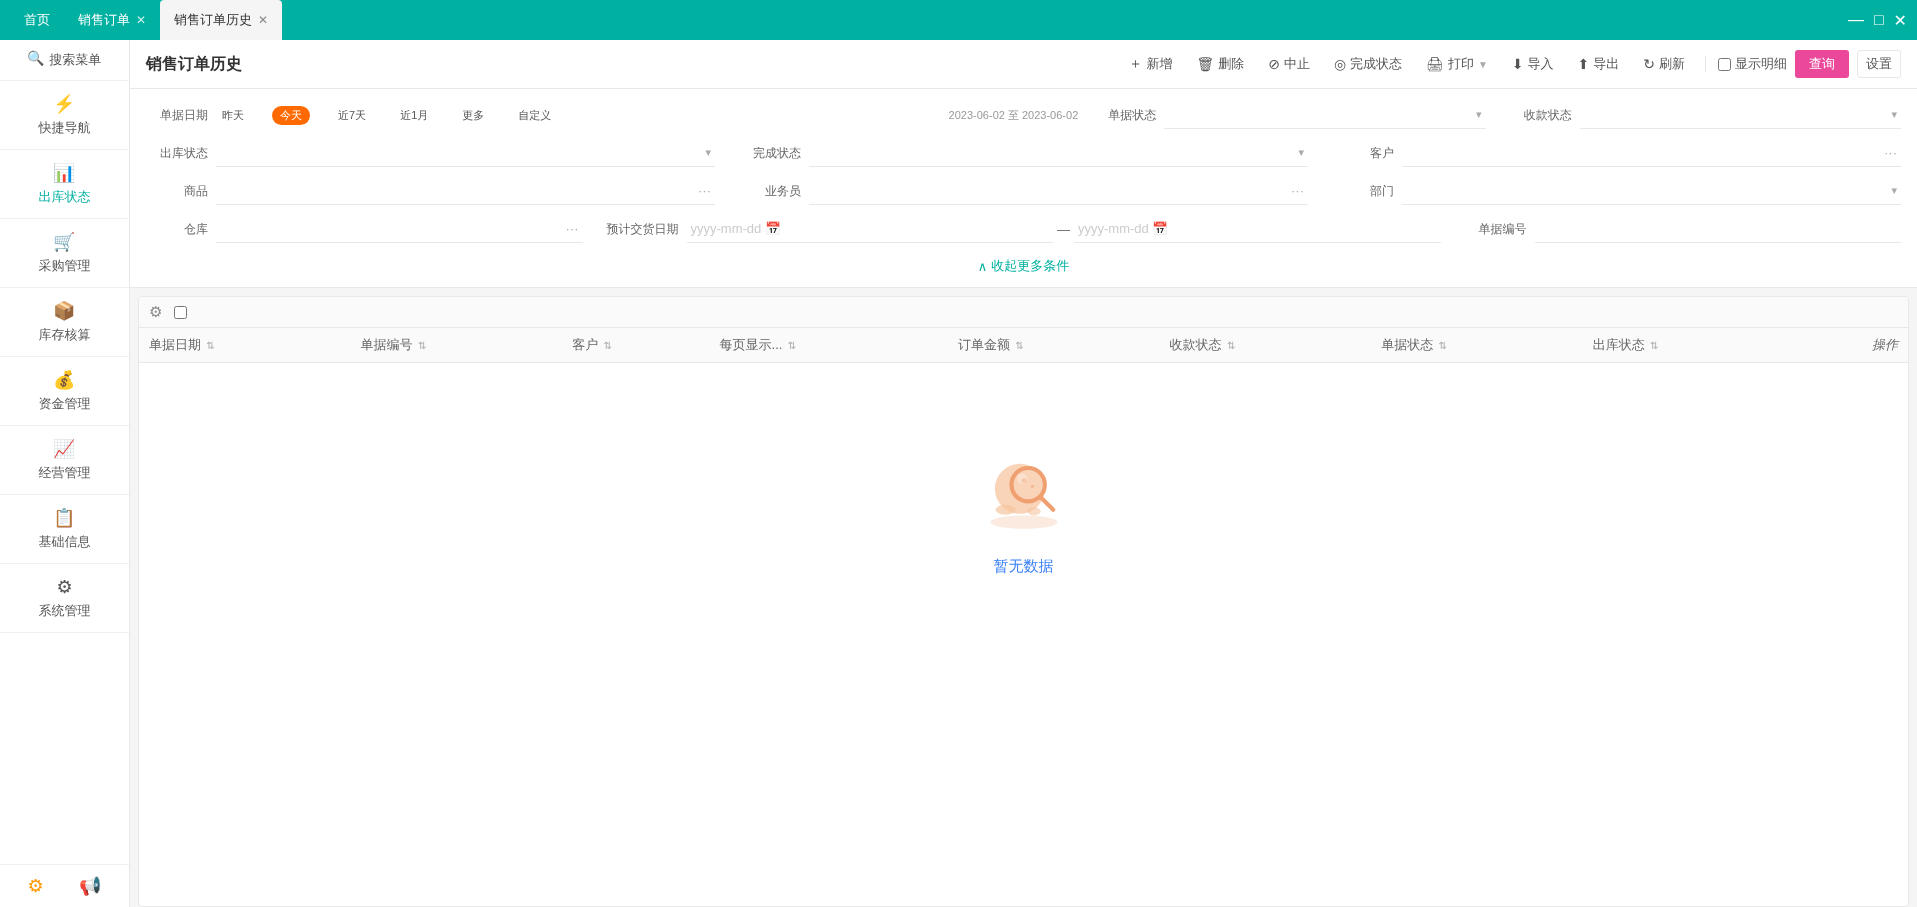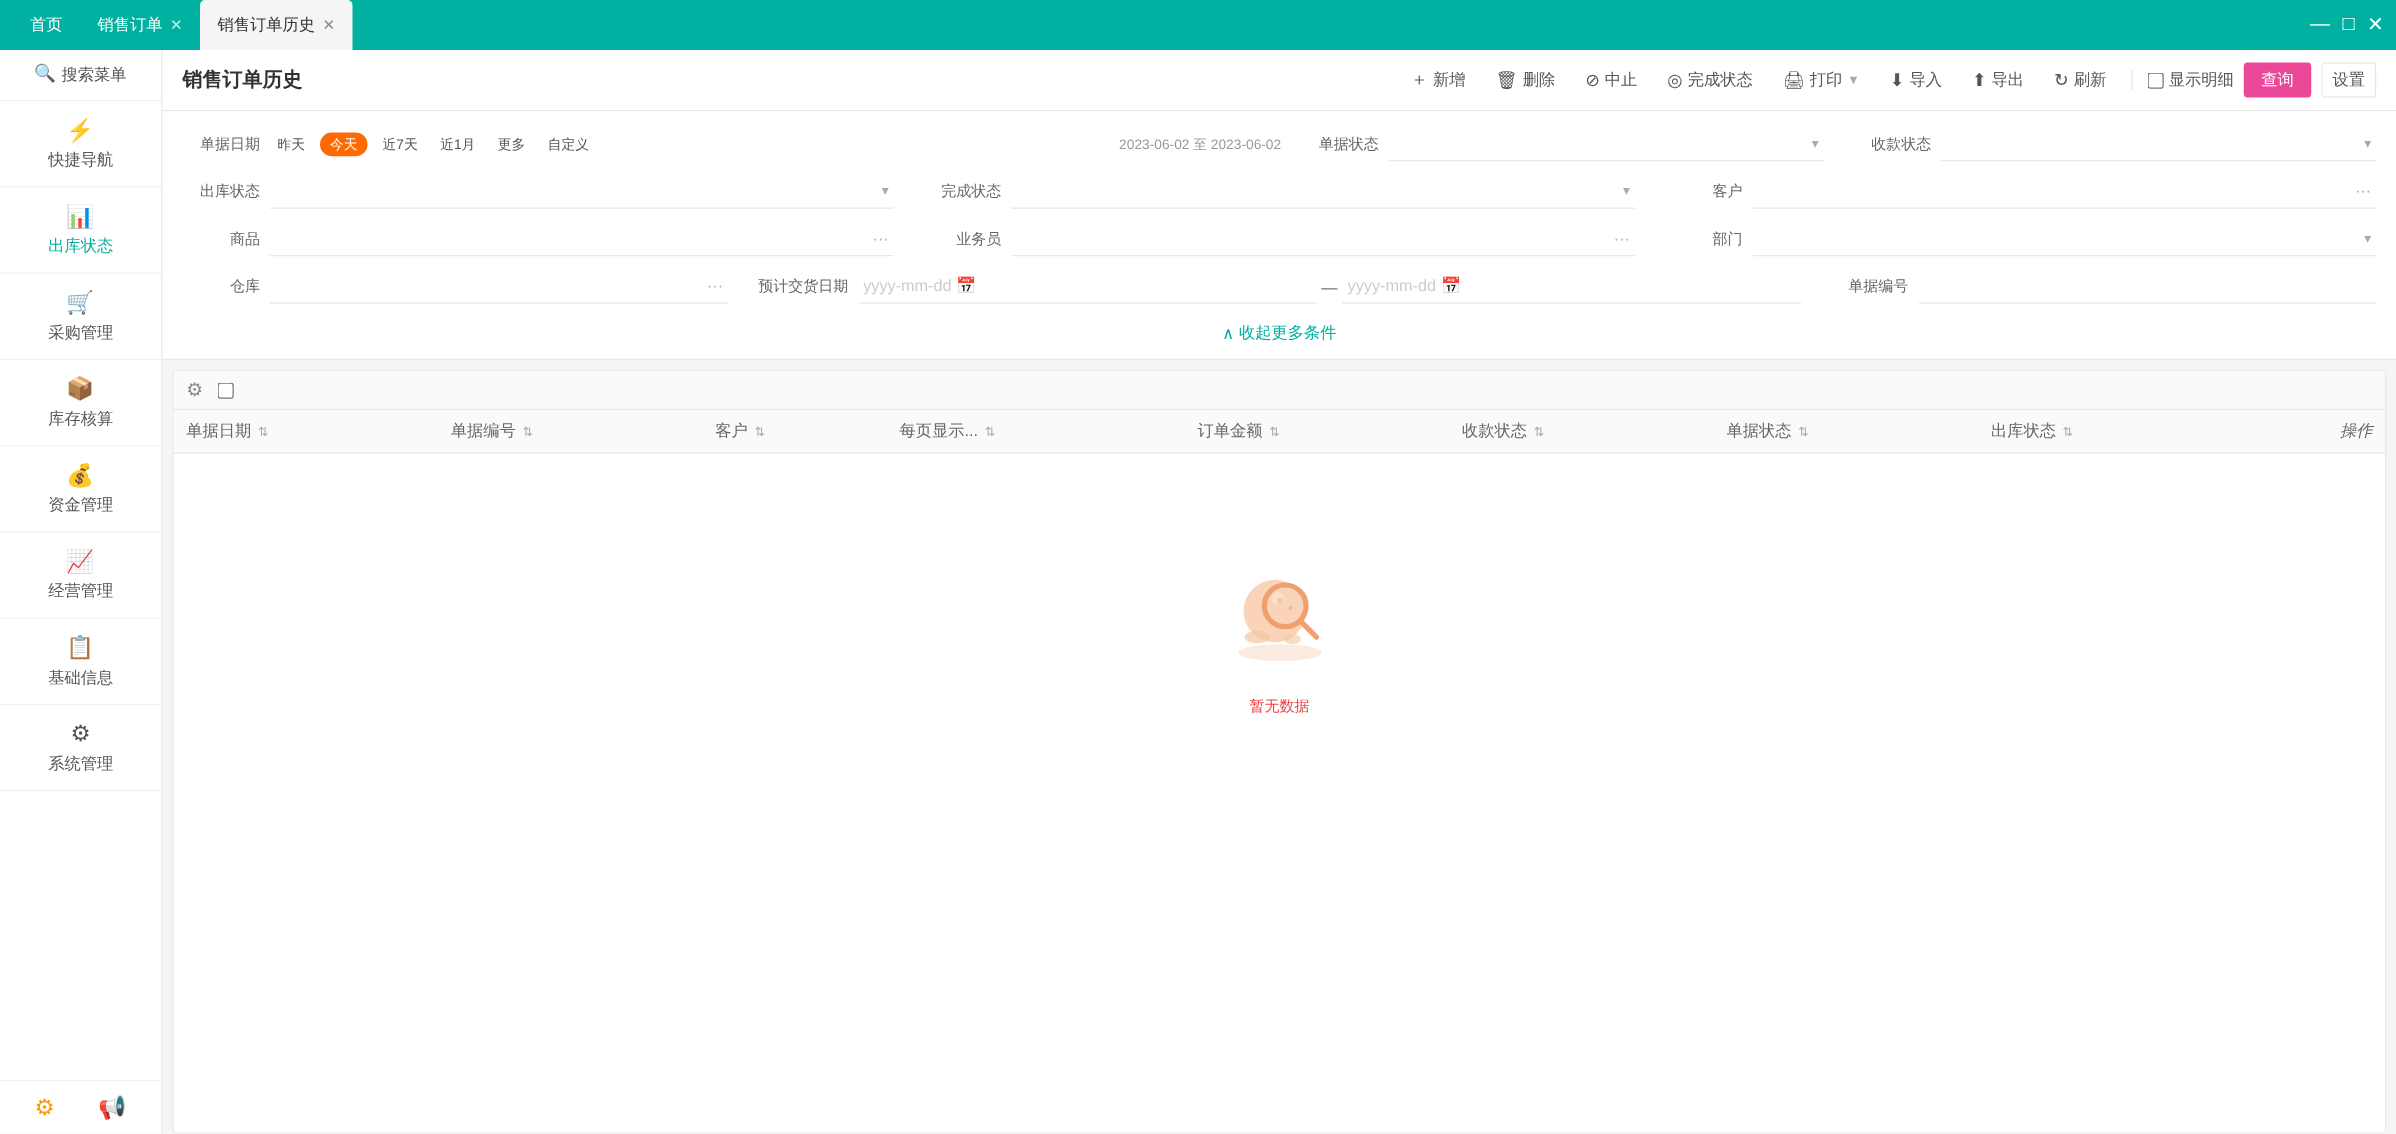--- a/index.html
+++ b/index.html
@@ -179,21 +179,21 @@
       color: #aaa;
       font-size: 11px;
     }
     .filter-field .dots {
       margin-left: auto;
       color: #aaa;
     }
     .date-quick {
       display: flex;
       align-items: center;
-      gap: 6px;
+      gap: 22px;
       flex-shrink: 0;
     }
     .date-btn {
       padding: 2px 6px;
       font-size: 11px;
       color: #555;
       cursor: pointer;
       border-radius: 3px;
     }
     .date-btn.active {
@@ -267,22 +267,22 @@
       justify-content: center;
       padding: 80px 0;
       flex: 1;
     }
     .empty-icon {
       width: 100px;
       height: 100px;
       margin-bottom: 14px;
     }
     .empty-text {
-      color: #ef4444;
-      font-size: 12px;
+      color: #3b82f6;
+      font-size: 15px;
     }
 
     
     .footer {
       display: flex;
       align-items: center;
       justify-content: flex-end;
       padding: 8px 16px;
       background: #fff;
       border-top: 1px solid #e8e8e8;

